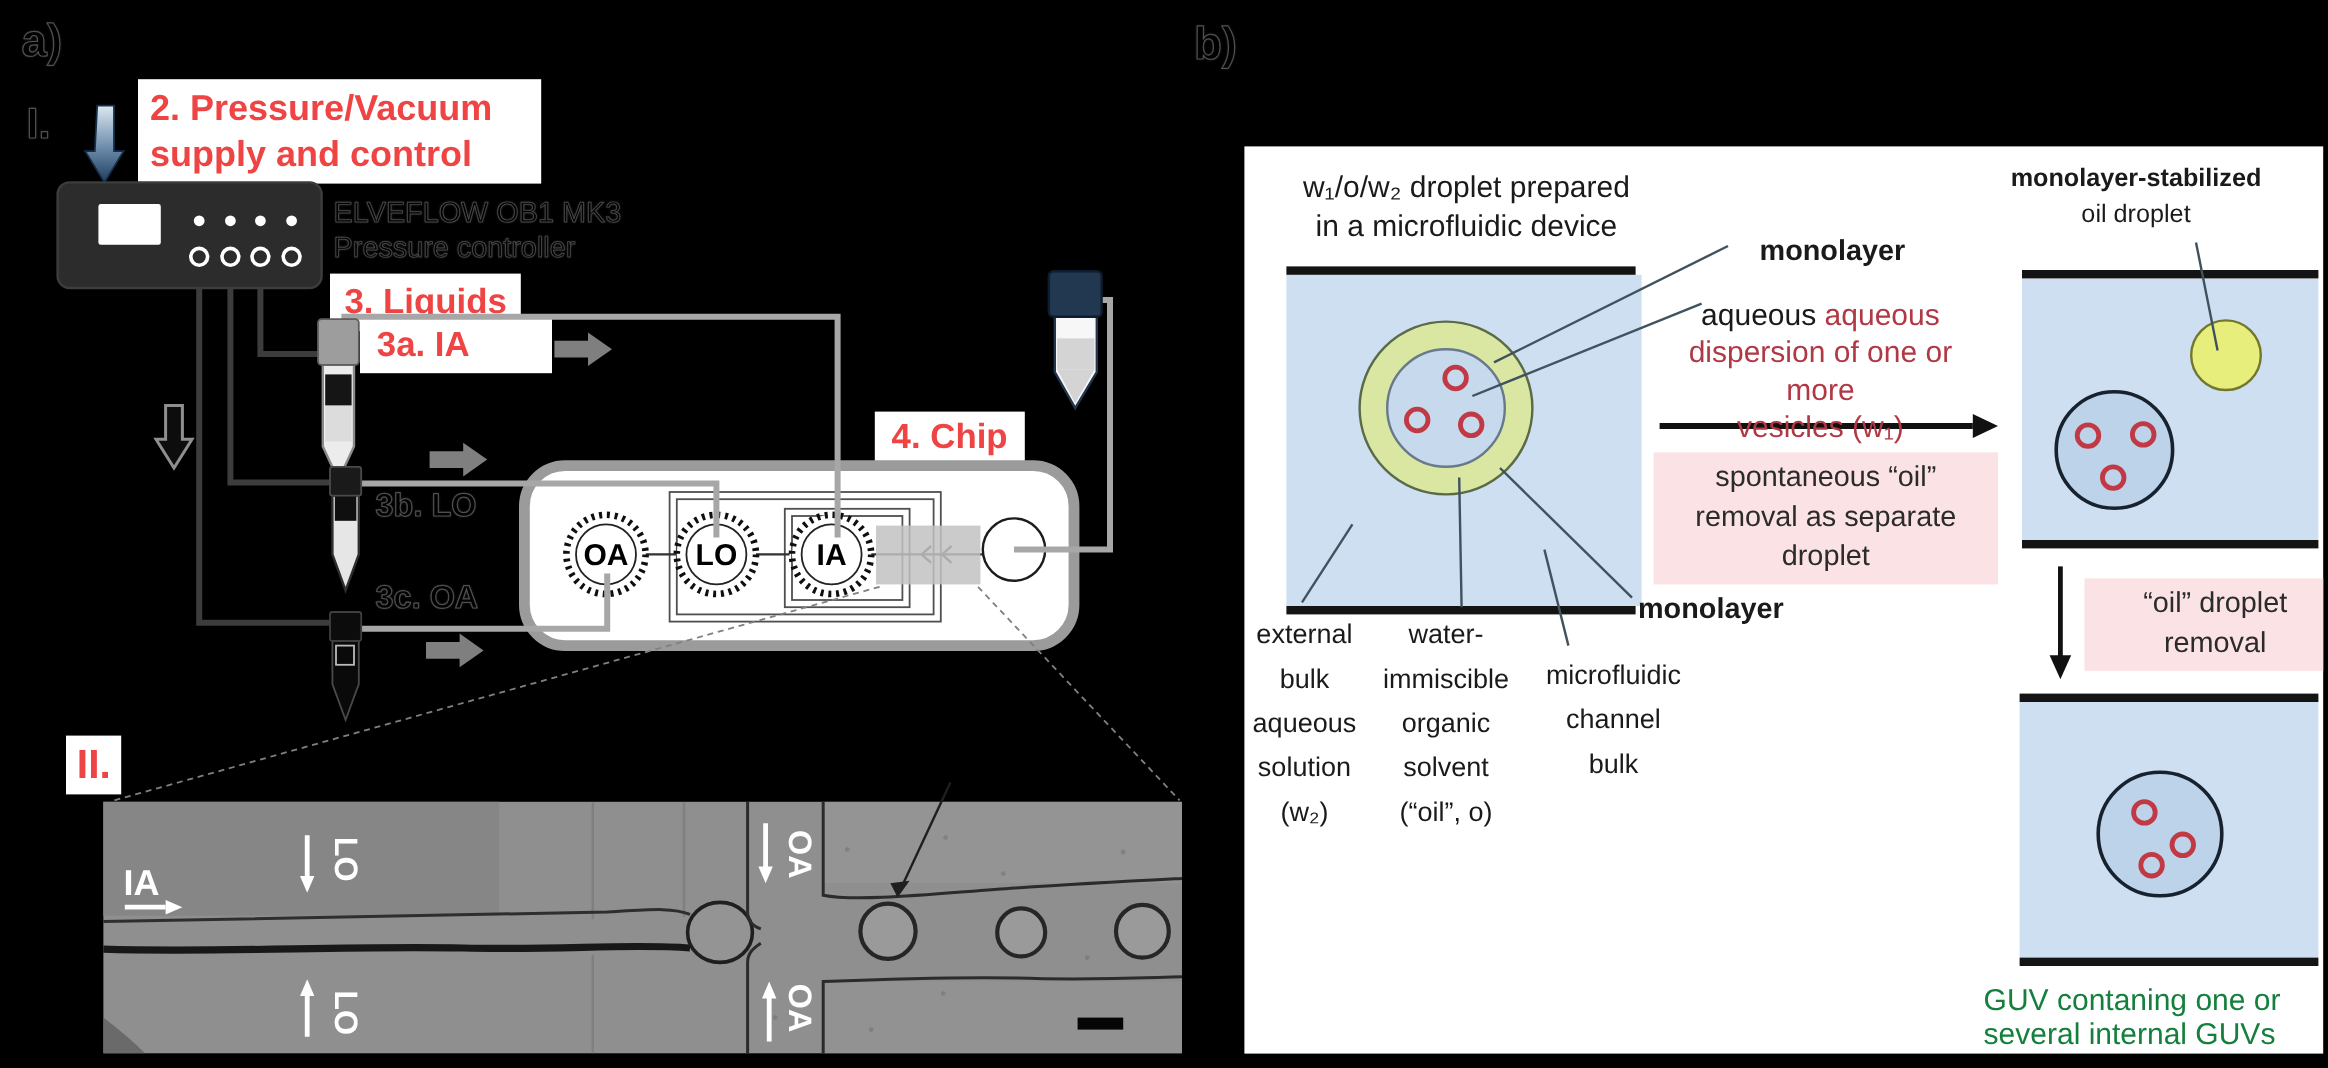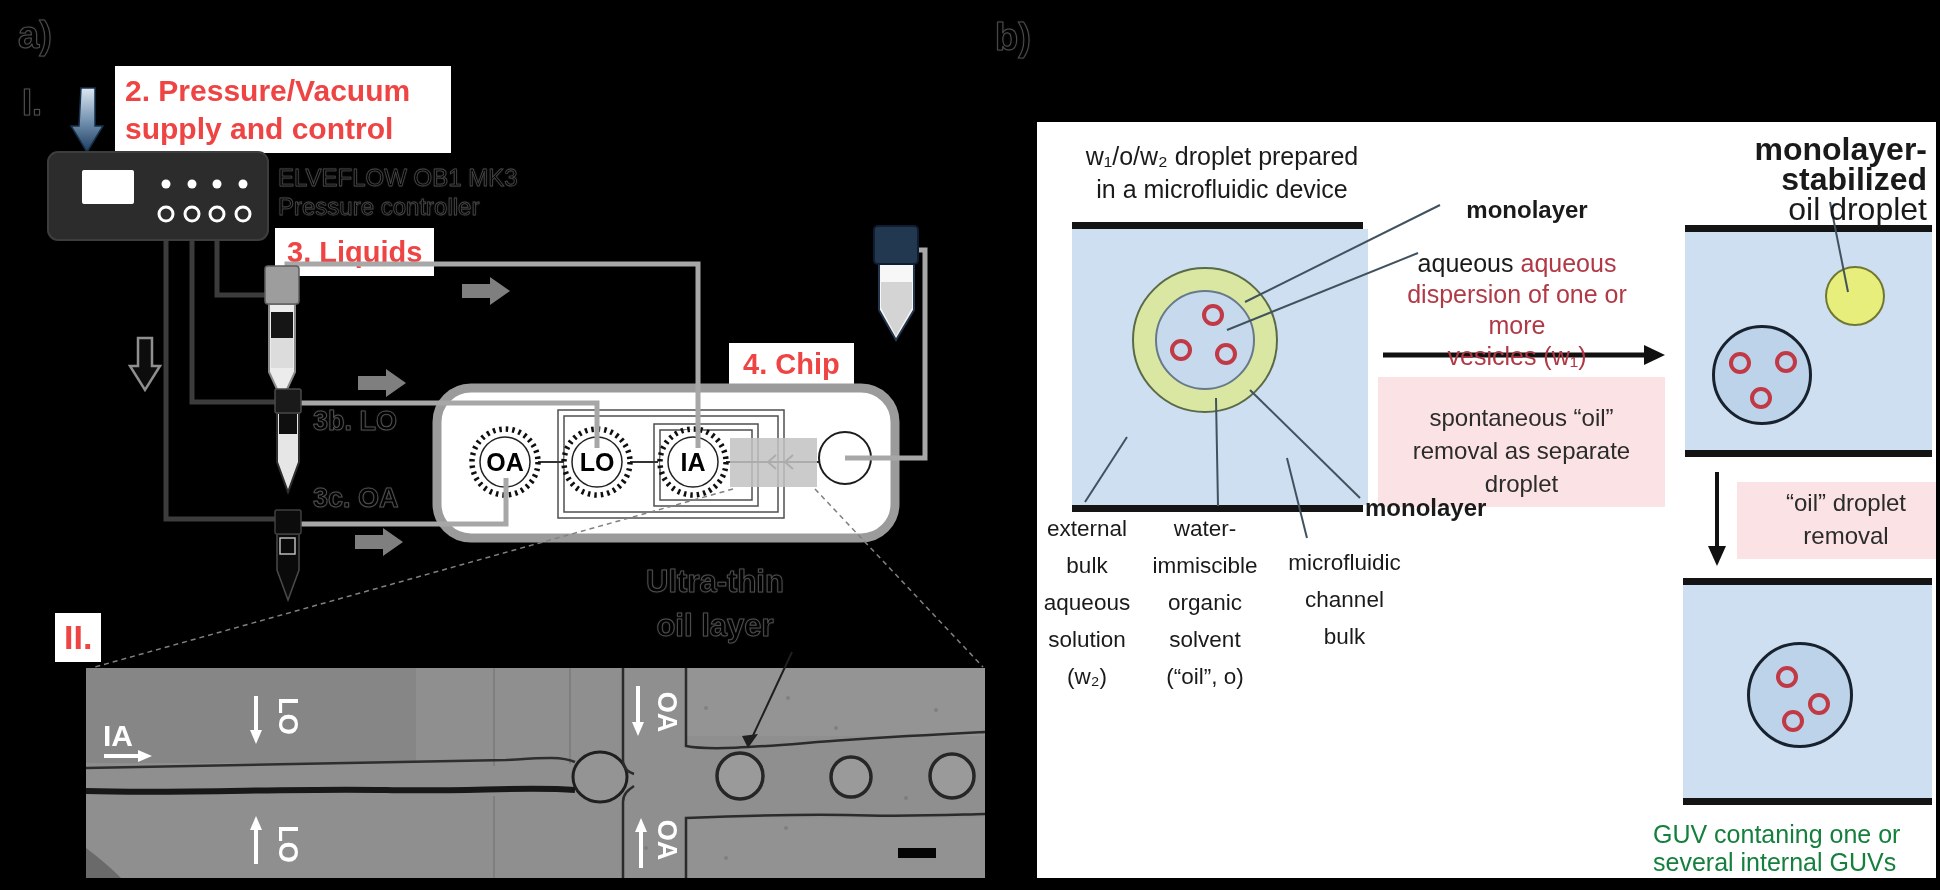--- a/index.html
+++ b/index.html
@@ -209,27 +209,26 @@
 
   <div class="outline" style="left:18px;top:14px;font-size:38px;">a)</div>
   <div class="outline" style="left:22px;top:82px;font-size:36px;">I.</div>
 
   <div class="whitebox" style="left:115px;top:66px;width:316px;padding:6px 10px;font-size:30px;">2. Pressure/Vacuum supply and control</div>
 
   <div class="outline thin" style="left:278px;top:164px;font-size:24px;">ELVEFLOW OB1 MK3</div>
   <div class="outline thin" style="left:278px;top:193px;font-size:24px;">Pressure controller</div>
 
   <div class="whitebox" style="left:275px;top:228px;padding:6px 12px;font-size:29px;">3. Liquids</div>
+  <div class="whitebox" style="left:300px;top:265px;width:132px;padding:5px 14px;font-size:29px;">3a. IA</div>
   <div class="outline" style="left:313px;top:406px;font-size:27px;">3b. LO</div>
   <div class="outline" style="left:313px;top:483px;font-size:27px;">3c. OA</div>
 
   <div class="whitebox" style="left:729px;top:343px;padding:3px 14px;font-size:29px;">4. Chip</div>
 
-  <div class="outline prewrap" style="left:600px;top:560px;width:230px;text-align:center;font-size:31px;line-height:44px;">Ultra-thin
-oil layer</div>
 
   <div class="whitebox" style="left:55px;top:613px;padding:3px 9px;font-size:34px;">II.</div>
 
   <div class="outline" style="left:995px;top:16px;font-size:38px;">b)</div>
 
   <div class="b-panel" style="z-index:2;">
 
     <div class="bar" style="left:35px;top:100px;width:291px;height:7px;"></div>
     <div class="blue" style="left:35px;top:107px;width:296px;height:276px;"></div>
     <div class="bar" style="left:35px;top:383px;width:291px;height:7px;"></div>
@@ -250,21 +249,21 @@
     <div class="vesicle" style="left:713px;top:265px;"></div>
 
     <div class="bar" style="left:646px;top:456px;width:249px;height:7px;"></div>
     <div class="blue" style="left:646px;top:463px;width:249px;height:213px;"></div>
     <div class="bar" style="left:646px;top:676px;width:249px;height:7px;"></div>
     <div class="circ" style="left:710px;top:520px;width:106px;height:106px;background:#bdd3e9;border:3px solid #18222f;z-index:3;"></div>
     <div class="vesicle" style="left:739px;top:544px;"></div>
     <div class="vesicle" style="left:771px;top:571px;"></div>
     <div class="vesicle" style="left:745px;top:588px;"></div>
 
-    <div class="pinkbox" style="left:341px;top:255px;width:287px;height:106px;font-size:24px;line-height:33px;padding-top:24px;">spontaneous “oil”
+    <div class="pinkbox" style="left:341px;top:255px;width:287px;height:106px;font-size:24px;line-height:33px;padding-top:4px;">spontaneous “oil”
 removal as separate
 droplet</div>
     <div class="pinkbox" style="left:700px;top:360px;width:218px;height:73px;font-size:24px;line-height:33px;padding-top:4px;">“oil” droplet
 removal</div>
 
     <svg class="b-lines" width="899" height="756" viewBox="0 0 899 756">
       <g stroke="#41525f" stroke-width="2" fill="none">
         <line x1="208" y1="180" x2="403" y2="83"></line>
         <line x1="190" y1="208" x2="381" y2="131"></line>
         <line x1="213" y1="268" x2="323" y2="376"></line>
@@ -305,21 +304,21 @@
 (w₂)</div>
     <div class="txt prewrap" style="left:108px;top:388px;width:120px;text-align:center;font-size:22.5px;line-height:37px;">water-
 immiscible
 organic
 solvent
 (“oil”, o)</div>
     <div class="txt prewrap" style="left:250px;top:422px;width:115px;text-align:center;font-size:22.5px;line-height:37px;">microfluidic
 channel
 bulk</div>
 
-    <div class="txt" style="left:660px;top:12px;width:230px;text-align:right;font-size:32px;line-height:30px;">
+    <div class="txt" style="left:628px;top:12px;width:230px;text-align:center;font-size:21px;line-height:30px;">
       <div style="font-weight:bold;">monolayer-stabilized</div>
       <div>oil droplet</div>
     </div>
 
     <div class="txt prewrap" style="left:616px;top:698px;width:285px;text-align:left;font-size:25px;line-height:28px;color:#15803d;">GUV contaning one or
 several internal GUVs</div>
   </div>
 
 </div>
 

